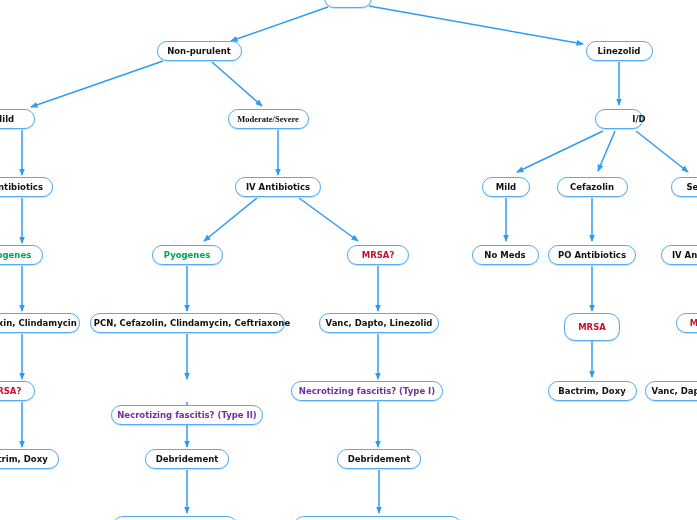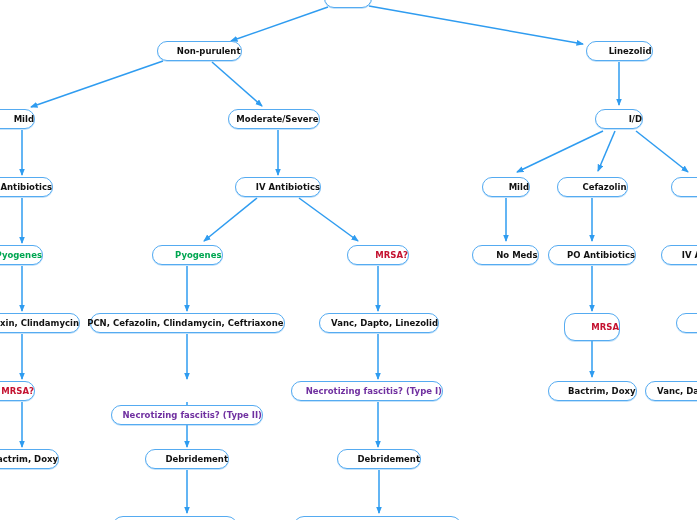--- a/index.html
+++ b/index.html
@@ -8,21 +8,21 @@
     width:697px;height:520px;
     overflow:hidden;
     background:#ffffff;
     font-family:"DejaVu Sans","Liberation Sans",sans-serif;
   }
   #edge-layer{position:absolute;left:0;top:0;width:697px;height:520px;}
   #node-layer{position:absolute;left:0;top:0;width:697px;height:520px;}
   .node{
     position:absolute;
     box-sizing:border-box;
-    display:flex;align-items:center;justify-content:flex-end;
+    display:flex;align-items:center;justify-content:center;
     background:var(--node-bg,#ffffff);
     border:1.5px solid var(--node-border,#55abf1);
     border-radius:11px;
     box-shadow:0 1px 0 rgba(85,171,241,0.35);
     white-space:nowrap;
     cursor:pointer;
   }
   .node-label{
     font-size:8.5px;
     font-weight:bold;
@@ -92,21 +92,21 @@
       </div>
       <div class="node" style="left: -44px; top: 313px; width: 124px; height: 20px;">
         <span class="node-label" style="color: rgb(17, 17, 17);">Cephalexin, Clindamycin</span>
       </div>
       <div class="node" style="left: -25px; top: 381px; width: 60px; height: 20px;">
         <span class="node-label" style="color: rgb(196, 18, 48);">MRSA?</span>
       </div>
       <div class="node" style="left: -31px; top: 449px; width: 90px; height: 20px;">
         <span class="node-label" style="color: rgb(17, 17, 17);">Bactrim, Doxy</span>
       </div>
-      <div class="node" style="left: 227.5px; top: 109px; width: 92px; height: 20px;">
+      <div class="node" style="left: 227.5px; top: 109px; width: 81px; height: 20px; font-family: Liberation Serif, serif;">
         <span class="node-label" style="color: rgb(17, 17, 17);">Moderate/Severe</span>
       </div>
       <div class="node" style="left: 235px; top: 177px; width: 86px; height: 20px;">
         <span class="node-label" style="color: rgb(17, 17, 17);">IV Antibiotics</span>
       </div>
       <div class="node" style="left: 151.5px; top: 245px; width: 71px; height: 20px;">
         <span class="node-label" style="color: rgb(0, 166, 81);">Pyogenes</span>
       </div>
       <div class="node" style="left: 347px; top: 245px; width: 62px; height: 20px;">
         <span class="node-label" style="color: rgb(196, 18, 48);">MRSA?</span>

